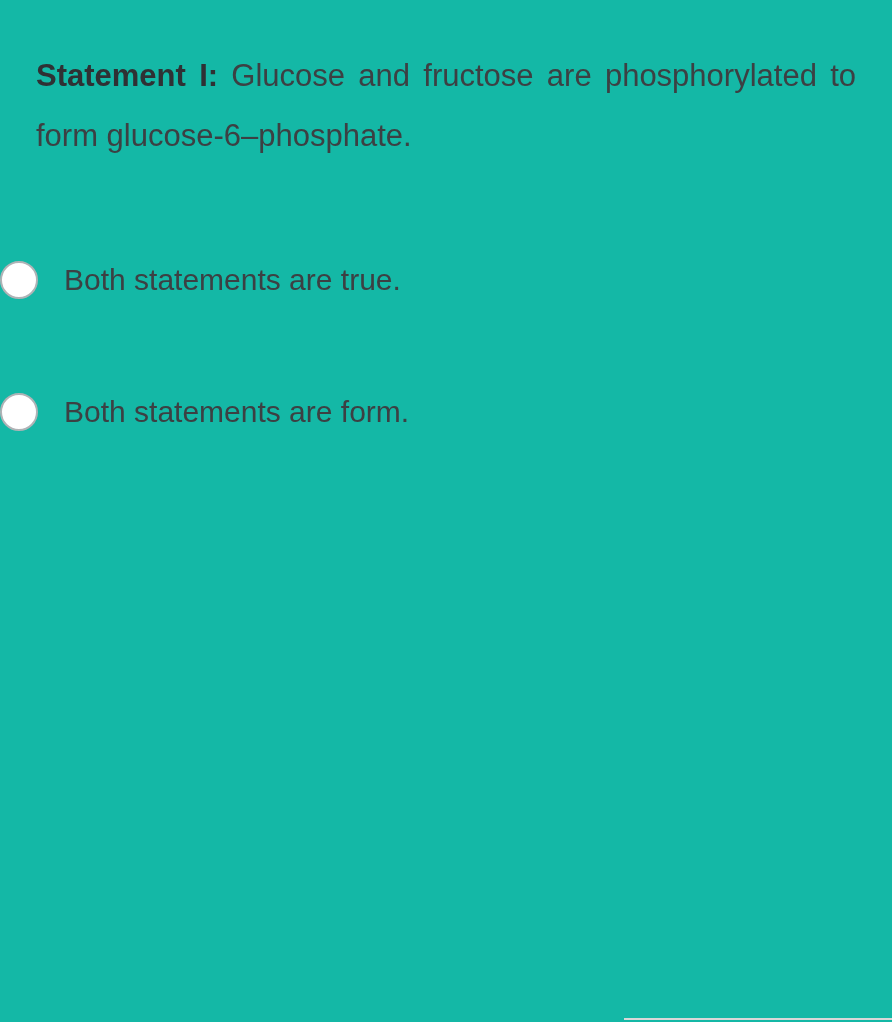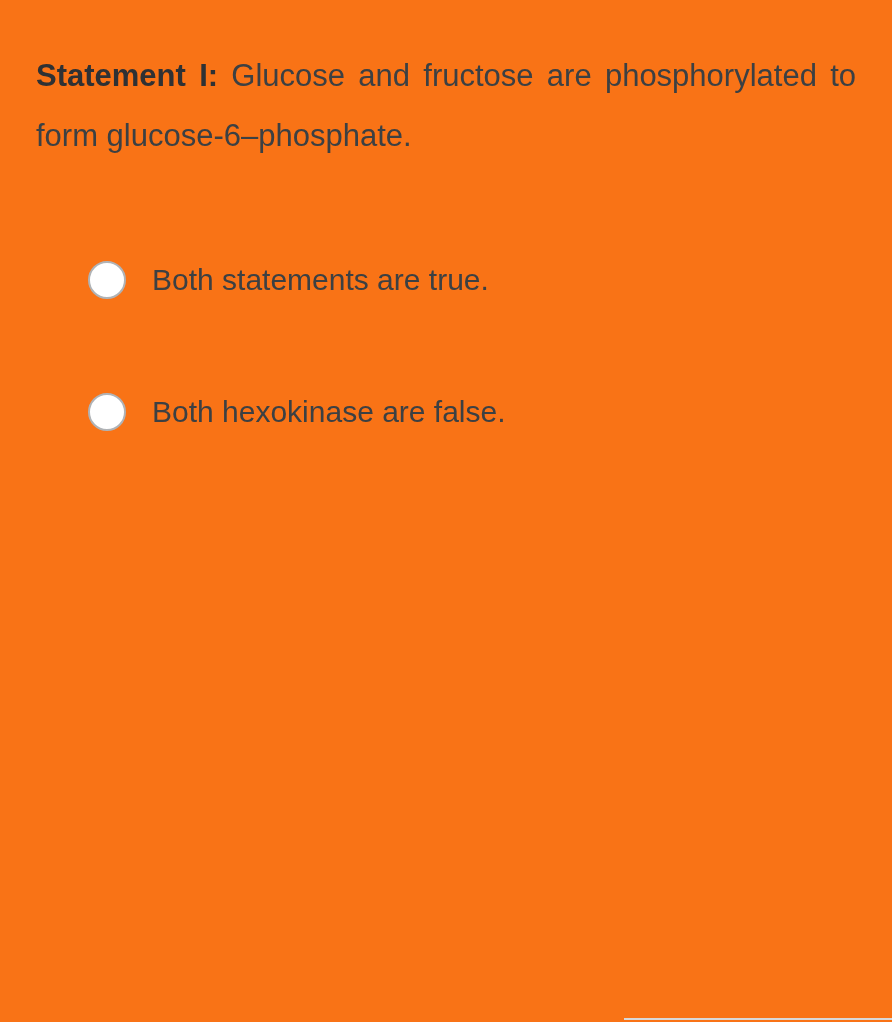--- a/index.html
+++ b/index.html
@@ -11,21 +11,21 @@
     width: 892px;
     height: 1022px;
     font-family: "Liberation Sans", sans-serif;
     color: #3c4043;
     overflow: hidden;
     position: relative;
   }
   .page {
     width: 892px;
     height: 1022px;
-    background: #f97316;
+    background: #14b8a6;
     position: relative;
     box-sizing: border-box;
   }
   .question-block {
     padding: 46px 36px 0 36px;
   }
   .statement {
     font-size: 31px;
     line-height: 1.92;
     color: #3c4043;
@@ -37,21 +37,20 @@
   }
   .statement-2 {
     margin-top: 0px;
   }
   .stmt-label {
     font-weight: bold;
     color: #2f3134;
   }
   .options {
     margin-top: 72px;
-    padding-left: 88px;
     padding-right: 0;
   }
   .option {
     display: flex;
     align-items: center;
     height: 86px;
     margin-bottom: 46px;
     white-space: nowrap;
   }
   .option:last-child {
@@ -94,20 +93,20 @@
 
     <div class="option">
       <span class="radio"></span>
       <span class="option-label">Both statements are true.</span>
     </div>
 
 
 
     <div class="option">
       <span class="radio"></span>
-      <span class="option-label">Both hexokinase are false.</span>
+      <span class="option-label">Both statements are form.</span>
     </div>
 
   </div>
 
   <div class="bottom-rule"></div>
 
 </div>
 
 </body></html>

